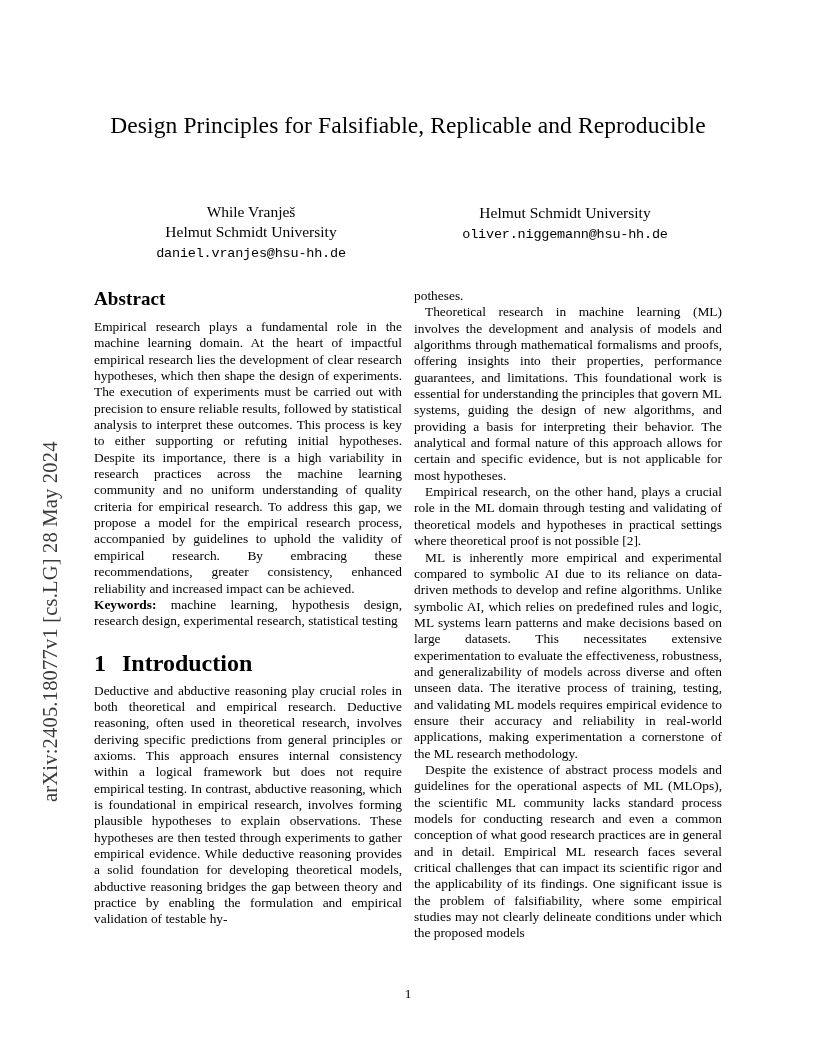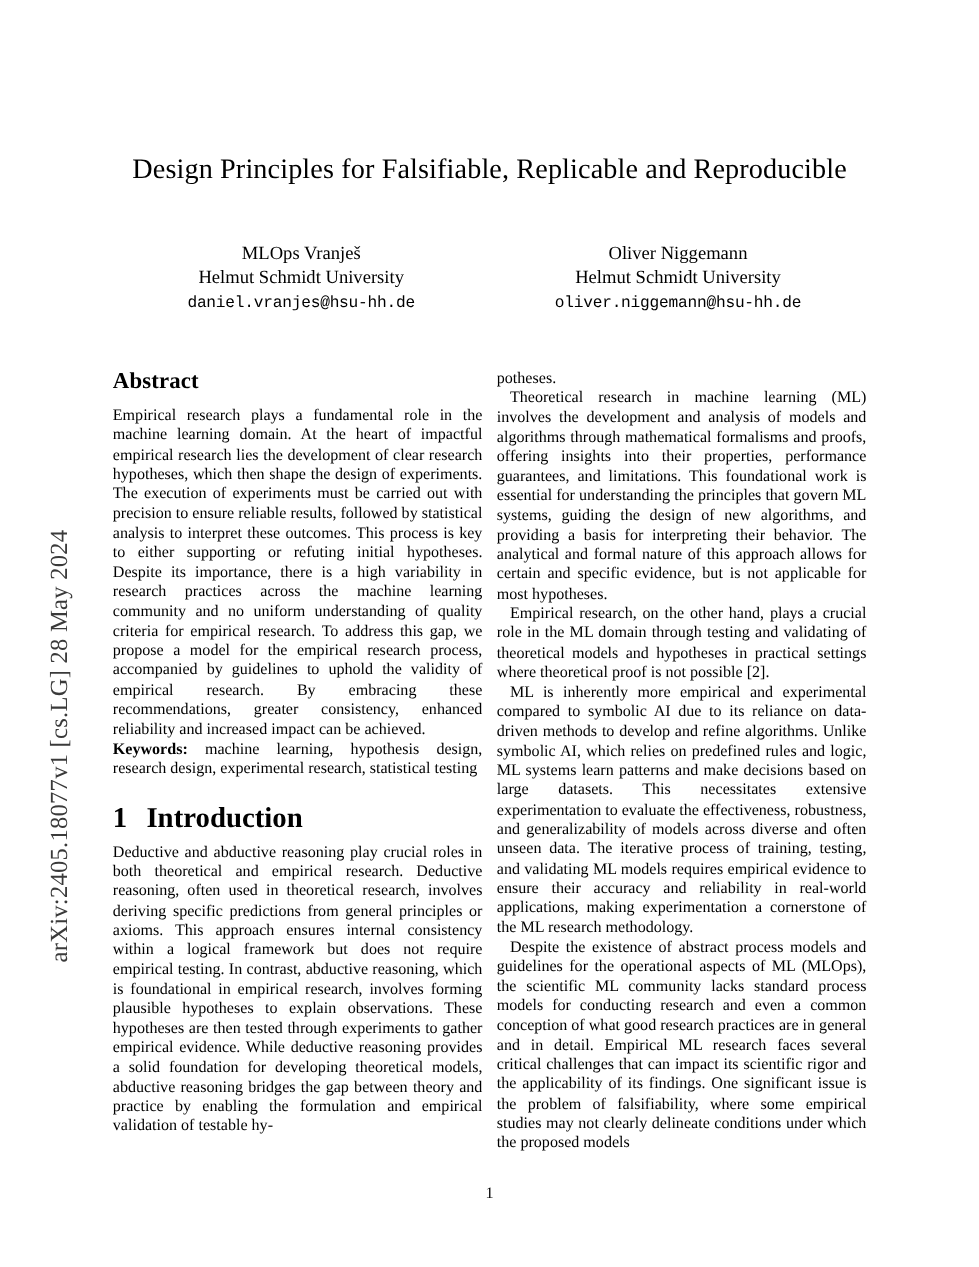--- a/index.html
+++ b/index.html
@@ -34,21 +34,21 @@
     white-space: nowrap;
     display: flex;
     align-items: center;
     justify-content: flex-start;
   }
 
   
   .title-block {
     position: absolute;
     left: 94px;
-    top: 126px;
+    top: 110px;
     width: 628px;
     text-align: center;
   }
   .paper-title {
     font-size: 23.5px;
     line-height: 31px;
     font-weight: normal;
     margin: 0;
     letter-spacing: 0.1px;
   }
@@ -86,21 +86,20 @@
   
   .col {
     position: absolute;
     top: 288px;
     width: 308px;
     font-size: 13.4px;
     line-height: 16.35px;
     text-align: justify;
     text-justify: inter-word;
     hyphens: manual;
-    margin-top: 19px;
   }
   .col-left  { left: 94px; }
   .col-right { left: 414px; }
 
   h2.section-head {
     font-size: 19px;
     font-weight: bold;
     margin: 0 0 9px 0;
     line-height: 22px;
     letter-spacing: 0.1px;
@@ -143,26 +142,25 @@
   <div class="arxiv-stamp">arXiv:2405.18077v1  [cs.LG]  28 May 2024</div>
 
   <div class="title-block">
     <h1 class="paper-title">
       <span>Design Principles for Falsifiable, Replicable and Reproducible</span><br>
     </h1>
   </div>
 
   <div class="authors">
     <div class="author">
-      <span class="author-name">MLOps Vranješ</span>
+      <span class="author-name">While Vranješ</span>
       <span class="author-affil">Helmut Schmidt University</span>
       <span class="author-email">daniel.vranjes@hsu-hh.de</span>
     </div>
     <div class="author">
-      <span class="author-name">Oliver Niggemann</span>
       <span class="author-affil">Helmut Schmidt University</span>
       <span class="author-email">oliver.niggemann@hsu-hh.de</span>
     </div>
   </div>
 
   <div class="col col-left">
     <h2 class="section-head">Abstract</h2>
     <p class="para noindent">Empirical research plays a fundamental role in the machine learning domain. At the heart of impactful empirical research lies the development of clear research hypotheses, which then shape the design of experiments. The execution of experiments must be carried out with precision to ensure reliable results, followed by statistical analysis to interpret these outcomes. This process is key to either supporting or refuting initial hypotheses. Despite its importance, there is a high variability in research practices across the machine learning community and no uniform understanding of quality criteria for empirical research. To address this gap, we propose a model for the empirical research process, accompanied by guidelines to uphold the validity of empirical research. By embracing these recommendations, greater consistency, enhanced reliability and increased impact can be achieved.</p>
     <p class="para noindent"><span class="kw-label">Keywords:</span> <span>machine learning, hypothesis design, research design, experimental research, statistical testing</span></p>
 

